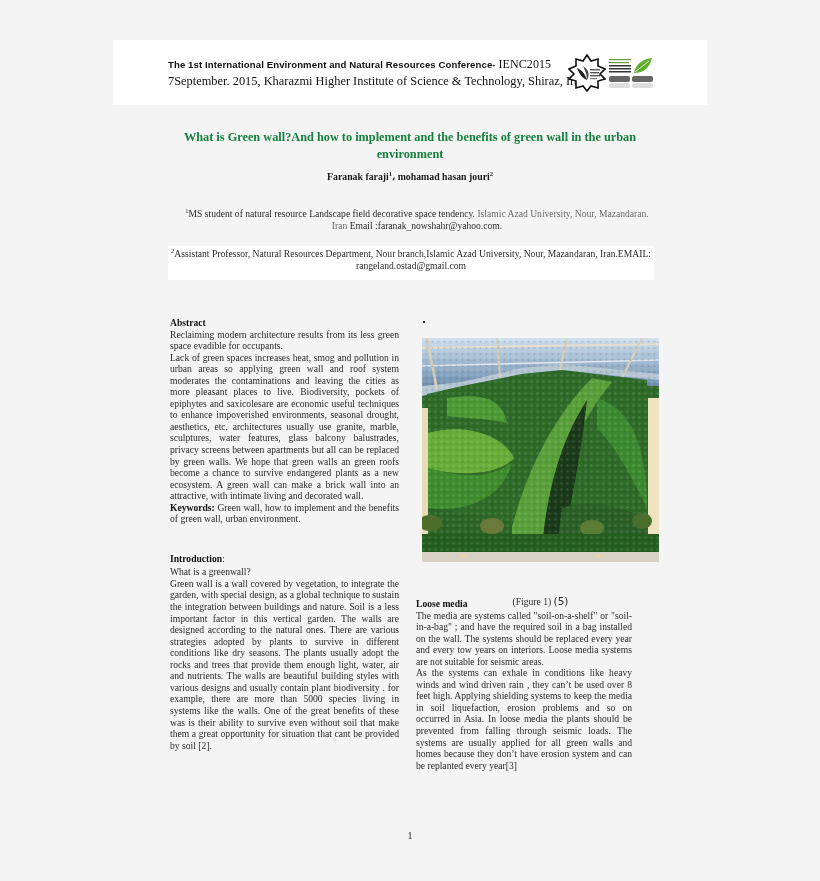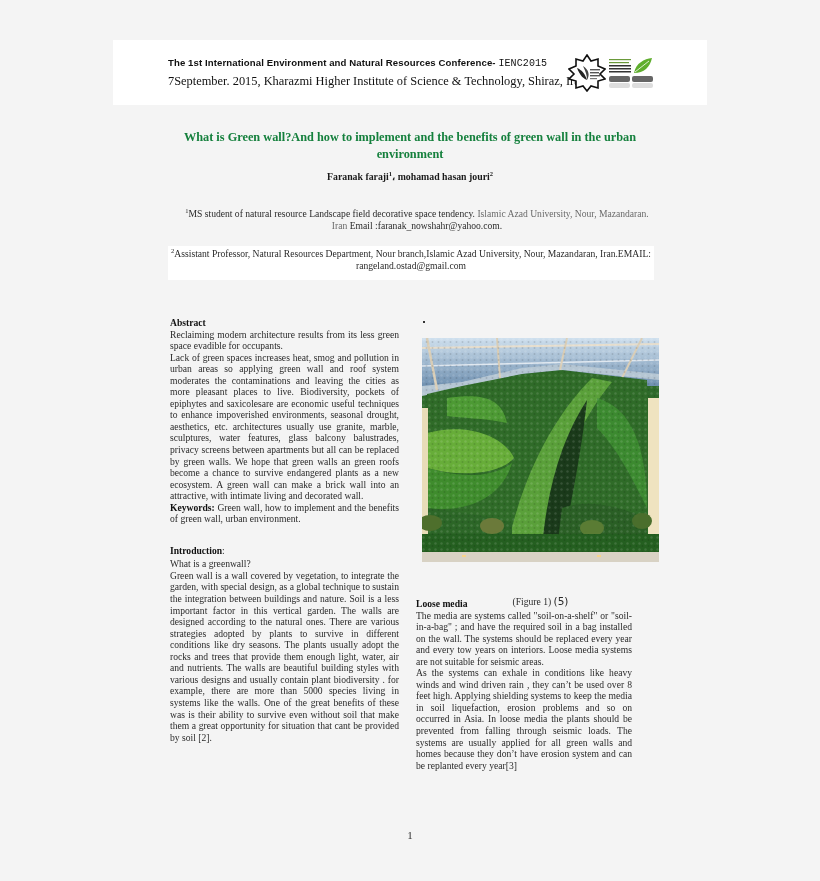--- a/index.html
+++ b/index.html
@@ -3,21 +3,21 @@
 <meta charset="utf-8">
 <style>
   html, body { margin:0; padding:0; }
   body {
     width:820px; height:881px; background:#f4f4f4; position:relative; overflow:hidden;
     font-family:"Liberation Serif","DejaVu Serif",serif; color:#222;
   }
   .abs { position:absolute; }
   #header-box { left:113px; top:40px; width:594px; height:65px; background:#fff; }
   #conf-line1 { left:55px; top:17px; font-family:"Liberation Sans","DejaVu Sans",sans-serif; font-weight:bold; font-size:9.6px; color:#111; white-space:nowrap; letter-spacing:0.1px; }
-  #conf-line1 .serif { font-family:Liberation Mono, monospace; font-weight:normal; font-size:10px; }
+  #conf-line1 .serif { font-family:Liberation Serif, serif; font-weight:normal; font-size:12px; }
   #conf-line2 { left:55px; top:34px; font-size:12.4px; color:#111; white-space:nowrap; }
   #logo1 { left:455px; top:14px; width:38px; height:38px; }
   #logo2 { left:495px; top:17px; width:46px; height:33px; }
 
   #title { left:160px; top:129px; width:500px; text-align:center; font-weight:bold; font-size:12.3px; line-height:17px; color:#15803d; }
   #authors { left:160px; top:171px; width:500px; text-align:center; font-weight:bold; font-size:9.8px; color:#1a1a1a; }
   sup { font-size:6.5px; vertical-align:4px; line-height:0; }
 
   #aff1 { left:178px; top:208px; width:478px; text-align:center; font-size:9.6px; line-height:12px; color:#2a2a2a; }
   #aff1 .gray { color:#6a6a6a; }
@@ -77,21 +77,21 @@
 
 <div id="aff2-box" class="abs">
   <div id="aff2" class="abs"><sup>2</sup><span>Assistant Professor, Natural Resources Department, Nour branch,Islamic Azad University, Nour, Mazandaran, Iran.EMAIL: rangeland.ostad@gmail.com</span></div>
 </div>
 
 <div id="left-col" class="abs col">
   <p class="h">Abstract</p>
   <p>Reclaiming modern architecture results from its less green space evadible for occupants.</p>
   <p>Lack of green spaces increases heat, smog and pollution in  urban areas so applying green wall and roof system moderates the contaminations and leaving the cities as more pleasant places to live. Biodiversity, pockets of epiphytes and saxicolesare are economic useful techniques to enhance impoverished environments, seasonal drought, aesthetics, etc. architectures usually use granite, marble, sculptures, water features, glass balcony balustrades, privacy screens between apartments but all can be replaced by green walls.  We hope that green walls an green roofs become a chance to survive endangered plants as a new ecosystem. A green wall can make a brick wall into an attractive, with intimate living and decorated wall.</p>
   <p style=""><span class="h">Keywords:</span><span> Green wall, how to implement and the benefits of green wall, urban environment.</span></p>
-  <p style="margin-top:20px;"><span class="h">Introduction</span><span>:</span></p>
+  <p style="margin-top:28px;"><span class="h">Introduction</span><span>:</span></p>
   <p style="margin-top:2px;">What is a greenwall?</p>
   <p>Green wall is a wall covered by vegetation, to integrate the garden, with special design, as a global technique to sustain the integration between buildings and nature. Soil is a less important factor in this vertical garden.  The walls are designed according to the natural ones. There are various strategies adopted by plants to survive in different conditions like dry seasons. The plants usually adopt the rocks and trees that provide them enough light, water, air and nutrients. The walls are beautiful building styles with various designs and usually contain plant biodiversity . for example, there are more than 5000 species living in systems like the walls. One of the great benefits of these was is their ability to survive even without soil that make them a great opportunity for situation that cant be provided by soil [2].</p>
 </div>
 
 <div id="dot" class="abs"></div>
 
 <div id="figure" class="abs" title="Large indoor green wall under a glass roof with curving bands of light and dark green plants">
   <svg width="237" height="224" viewBox="0 0 237 224" preserveAspectRatio="none">
     <defs>
       <linearGradient id="sky" x1="0" y1="0" x2="0" y2="1">

